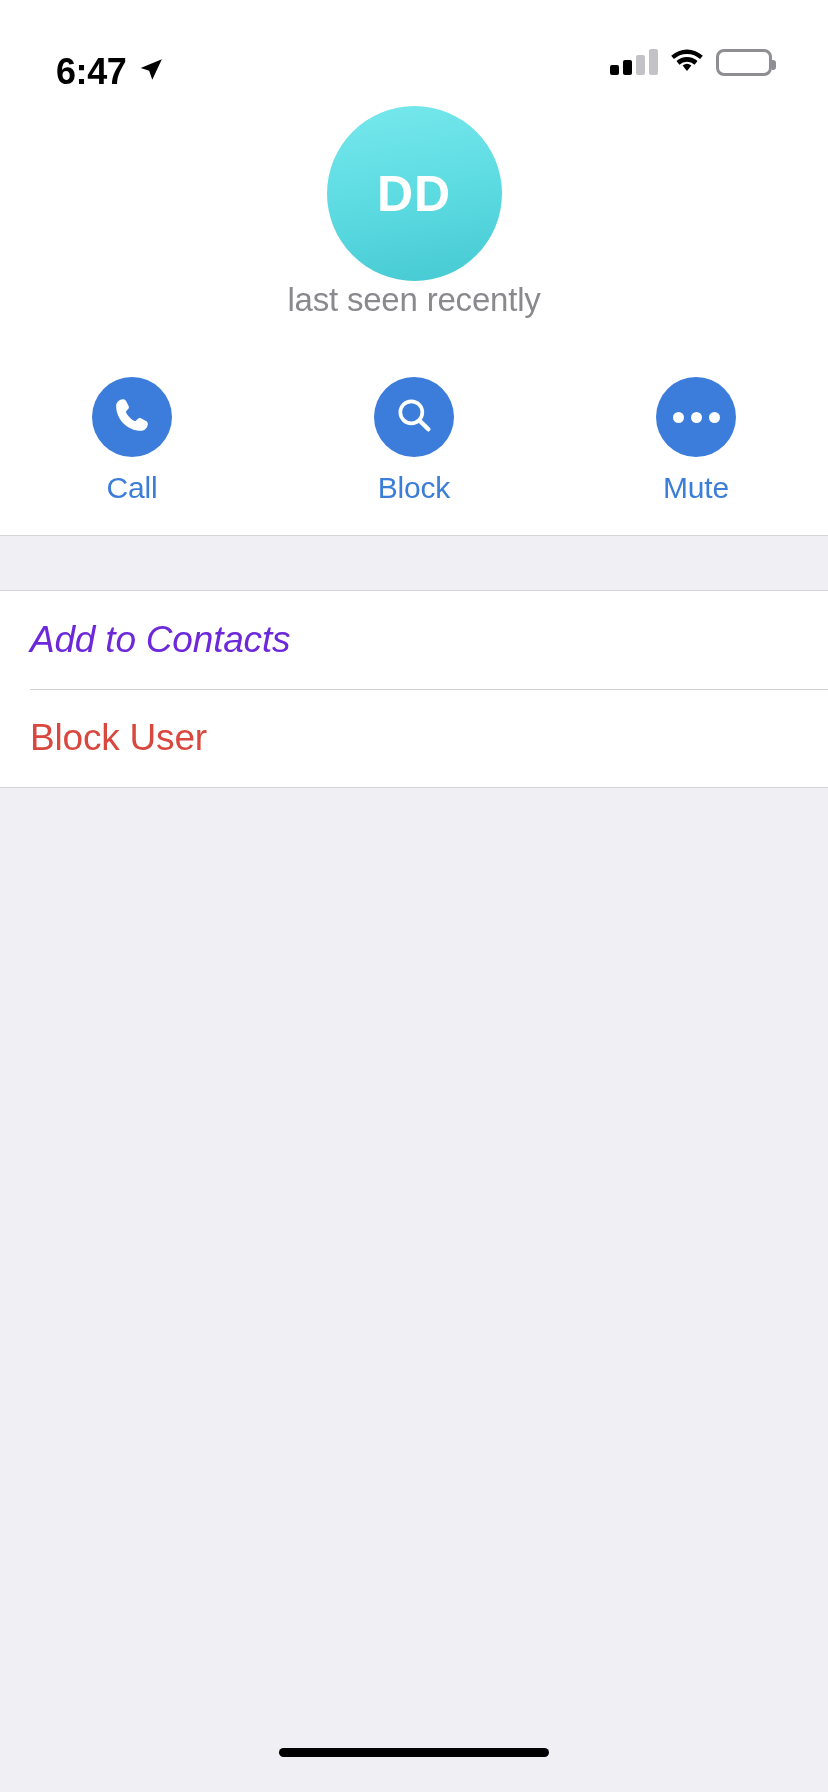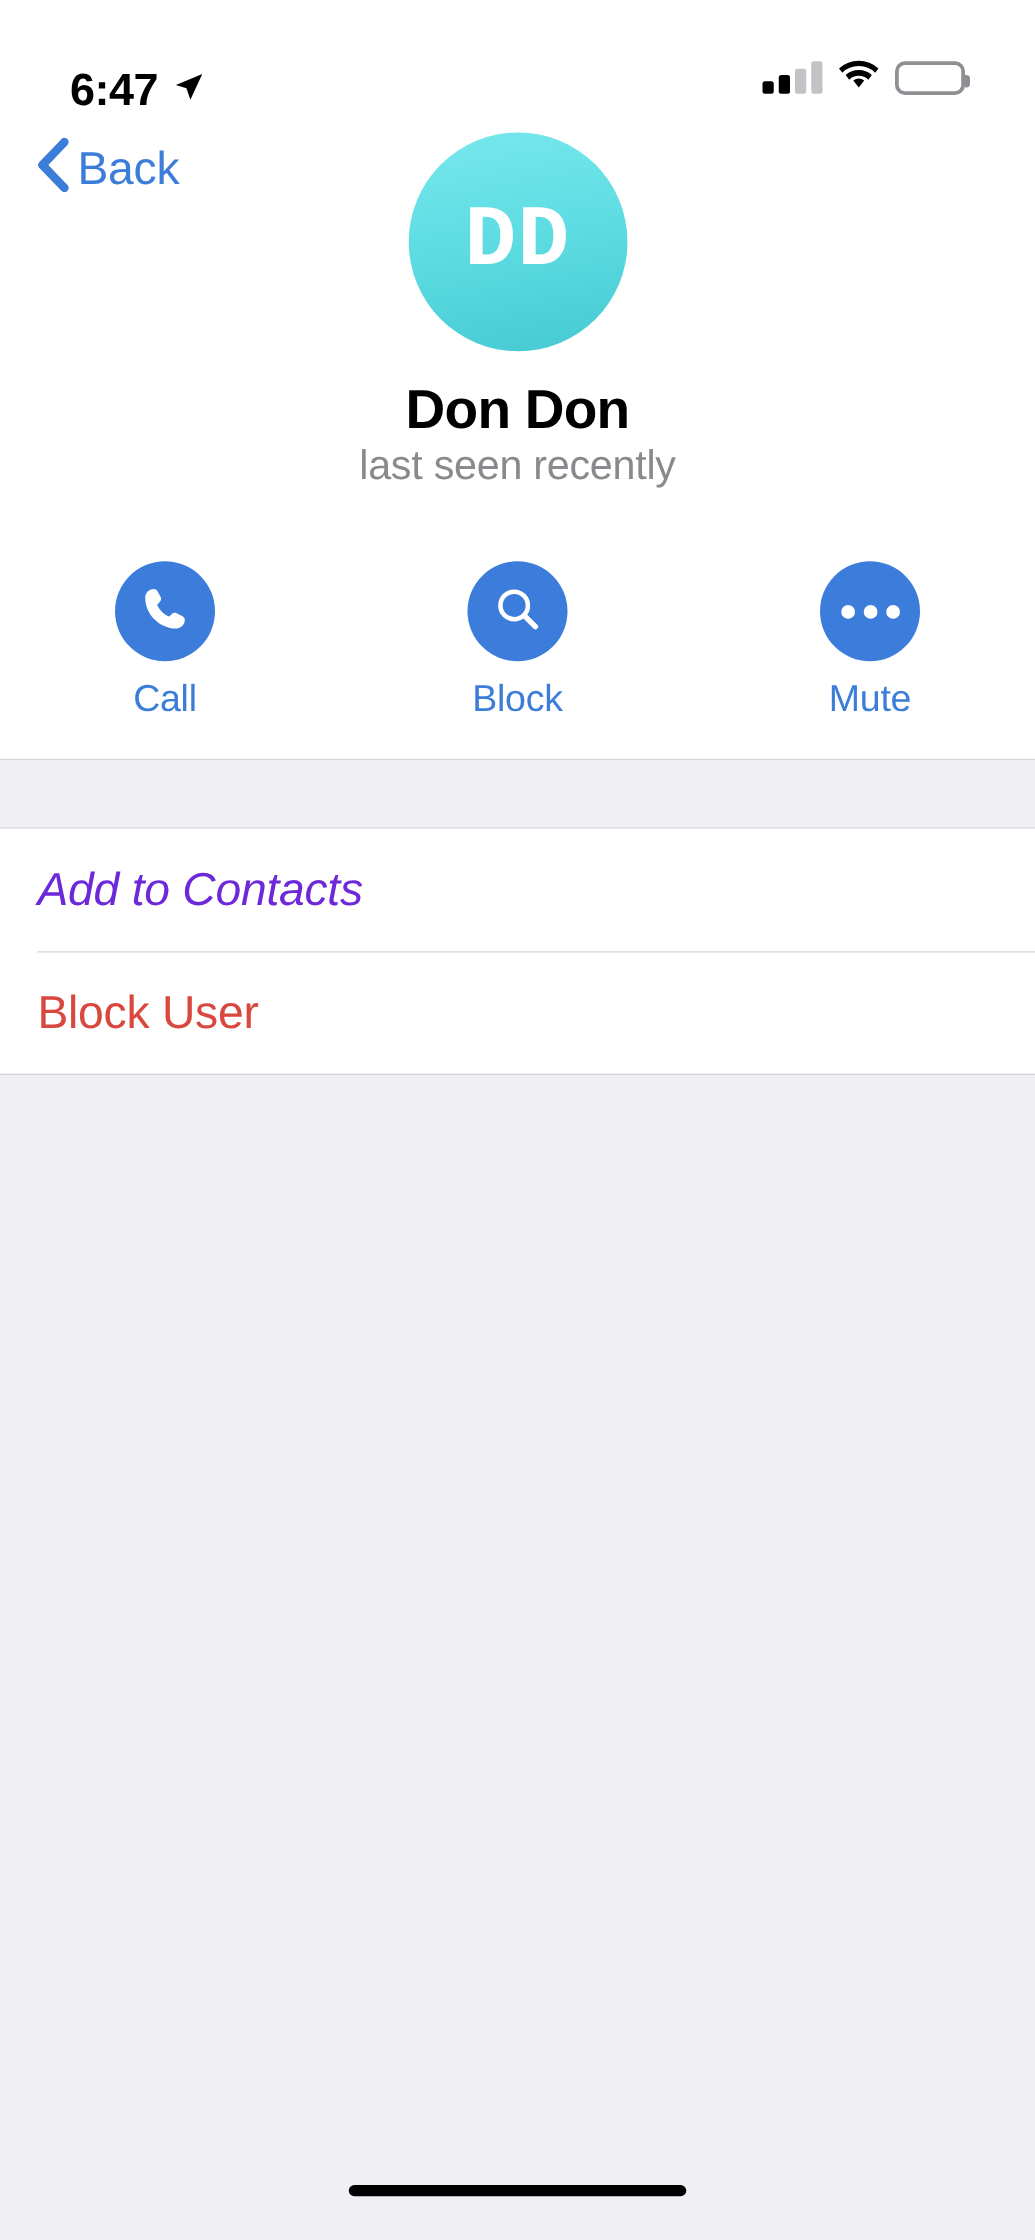--- a/index.html
+++ b/index.html
@@ -104,25 +104,24 @@
   .avatar {
     width: 175px; height: 175px;
     border-radius: 50%;
     background: linear-gradient(170deg, #77e8ec 0%, #5fdde3 45%, #46c9d3 100%);
     display: flex;
     align-items: center;
     justify-content: center;
   }
   .avatar-initials {
     color: #ffffff;
-    font-size: 69px;
+    font-size: 50px;
     font-weight: 600;
     letter-spacing: 1px;
     line-height: 1;
-    font-family: Liberation Mono, monospace;
   }
 
   .profile-name {
     text-align: center;
     font-size: 44px;
     font-weight: bold;
     color: #000000;
     margin-top: 22px;
     letter-spacing: -0.6px;
   }
@@ -269,36 +268,27 @@
         </svg>
       </span>
       <span class="battery">
         <span class="battery-fill" style="width:25%"></span>
       </span>
     </div>
   </div>
 
   <div class="header-card">
 
-    <div class="nav-back">
-      <span class="chev">
-        <svg width="28" height="44" viewBox="0 0 18 30">
-          <path d="M15.5 2.5 L3.5 15 L15.5 27.5" fill="none" stroke="#3b7dd8" stroke-width="4.6" stroke-linecap="round" stroke-linejoin="round"></path>
-        </svg>
-      </span>
-      <span class="nav-back-label">Back</span>
-    </div>
 
     <div class="avatar-wrap">
       <div class="avatar">
         <span class="avatar-initials">DD</span>
       </div>
     </div>
 
-    <div class="profile-name">Don Don</div>
     <div class="profile-status">last seen recently</div>
 
     <div class="actions">
 
       <div class="action">
         <div class="action-circle">
           <span>
             <svg width="40" height="40" viewBox="0 0 24 24">
               <path d="M6.6 2.5c.8 0 1.4.4 1.8 1.1l1.5 2.8c.4.8.3 1.6-.3 2.2l-1.1 1.1c-.2.2-.2.5-.1.8a12 12 0 0 0 5.1 5.1c.3.1.6.1.8-.1l1.1-1.1c.6-.6 1.4-.7 2.2-.3l2.8 1.5c.7.4 1.1 1 1.1 1.8 0 2.2-1.9 4.1-4.1 4.1C9.3 21.5 2.5 14.7 2.5 6.6c0-2.2 1.9-4.1 4.1-4.1z" fill="#fff"></path>
             </svg>

